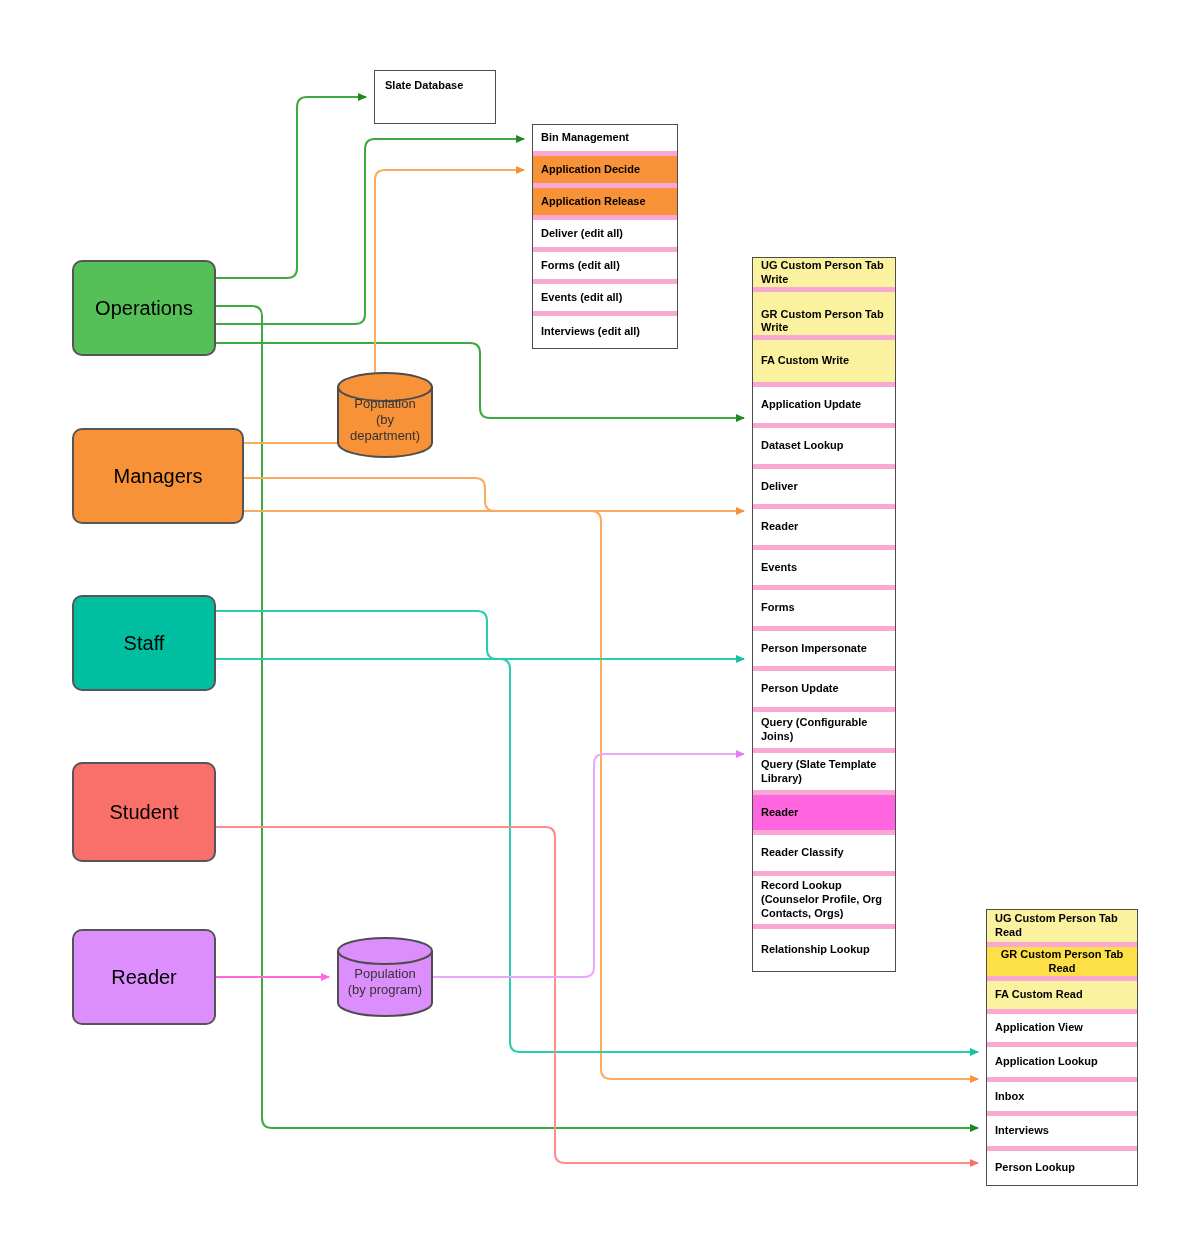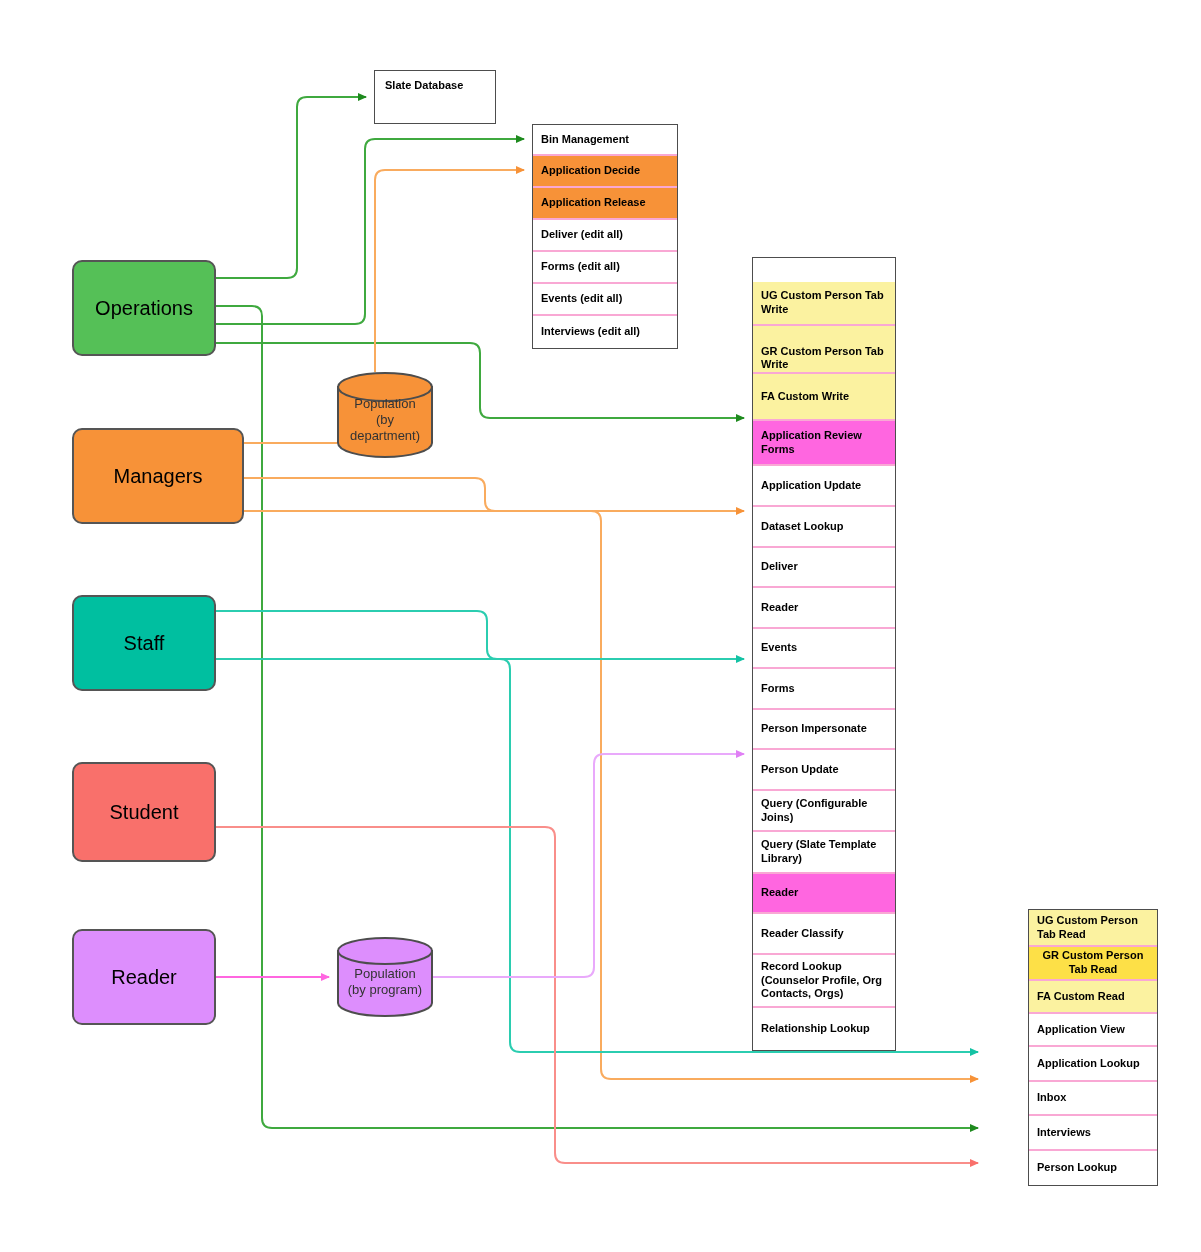--- a/index.html
+++ b/index.html
@@ -6,21 +6,21 @@
   body{width:1201px;height:1252px;font-family:"Liberation Sans",sans-serif;overflow:hidden;}
   #stage{position:relative;width:1201px;height:1252px;background:#fff;}
   svg.lines{position:absolute;left:0;top:0;width:1201px;height:1252px;pointer-events:none;}
   .role{position:absolute;border-radius:10px;border:2px solid #555555;display:flex;align-items:center;justify-content:center;
         font-size:20px;color:#000000;box-sizing:border-box;}
   .cyl{position:absolute;}
   .cyl .cyl-label{position:absolute;left:0;right:0;top:0;bottom:0;display:flex;flex-direction:column;
         align-items:center;justify-content:center;font-size:13px;color:#333;line-height:1.25;text-align:center;}
   .cyl svg{position:absolute;left:0;top:0;}
   .tbl{position:absolute;box-sizing:border-box;border:1px solid #4d4d4d;background:#fff;}
-  .tbl .row{box-sizing:border-box;border-bottom:2px solid #f9a8d4;display:flex;align-items:center;
+  .tbl .row{box-sizing:border-box;border-bottom:5px solid #f9a8d4;display:flex;align-items:center;
         padding:0 8px;font-size:11px;font-weight:bold;color:#000;line-height:1.25;}
   .tbl .row:last-child{border-bottom:none;}
   .plain{position:absolute;box-sizing:border-box;border:1px solid #4d4d4d;background:#fff;
         font-size:11px;font-weight:bold;color:#000;padding:8px 10px;}
 </style>
 </head>
 <body>
 
 <div id="stage">
 
@@ -137,32 +137,29 @@
       </div>
     <div class="row" style="height:32px;background:#ffffff;">
       <span>Events (edit all)</span>
       </div>
     <div class="row" style="height:32px;background:#ffffff;">
       <span>Interviews (edit all)</span>
       </div>
   </div>
 
   <div class="tbl" style="left:752px;top:257px;width:144px;">
-    <div class="row" style="height:44px;background:#fbf2a0;margin-top:24px;">
+    <div class="row" style="height:34px;background:#fbf2a0;">
       <span>UG Custom Person Tab Write</span>
       </div>
     <div class="row" style="height:48px;background:#fbf2a0;align-items:flex-end;">
       <span>GR Custom Person Tab Write</span>
       </div>
     <div class="row" style="height:47px;background:#fbf2a0;">
       <span>FA Custom Write</span>
       </div>
-    <div class="row" style="height:45px;background:#ff66e0;">
-      <span>Application Review Forms</span>
-      </div>
     <div class="row" style="height:41px;background:#ffffff;">
       <span>Application Update</span>
       </div>
     <div class="row" style="height:41px;background:#ffffff;">
       <span>Dataset Lookup</span>
       </div>
     <div class="row" style="height:40px;background:#ffffff;">
       <span>Deliver</span>
       </div>
     <div class="row" style="height:41px;background:#ffffff;">
@@ -193,21 +190,21 @@
       <span>Reader Classify</span>
       </div>
     <div class="row" style="height:53px;background:#ffffff;">
       <span>Record Lookup (Counselor Profile, Org Contacts, Orgs)</span>
       </div>
     <div class="row" style="height:42px;background:#ffffff;">
       <span>Relationship Lookup</span>
       </div>
   </div>
 
-  <div class="tbl" style="left:1028px;top:909px;width:130px;">
+  <div class="tbl" style="left:986px;top:909px;width:152px;">
     <div class="row" style="height:37px;background:#fbf2a0;">
       <span>UG Custom Person Tab Read</span>
       </div>
     <div class="row" style="height:34px;background:#fde047;text-align:center;">
       <span>GR Custom Person Tab Read</span>
       </div>
     <div class="row" style="height:33px;background:#fbf2a0;">
       <span>FA Custom Read</span>
       </div>
     <div class="row" style="height:33px;background:#ffffff;">

